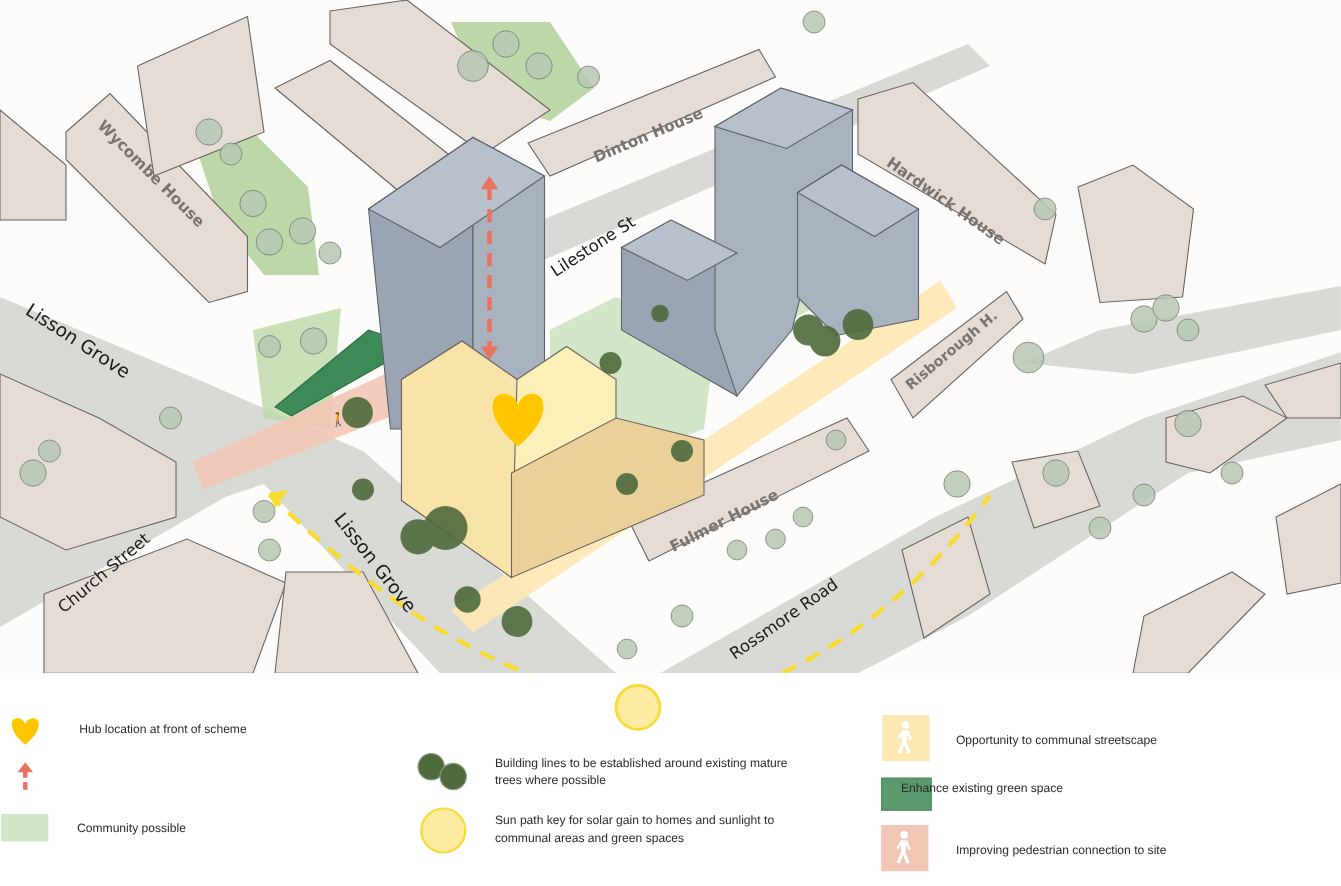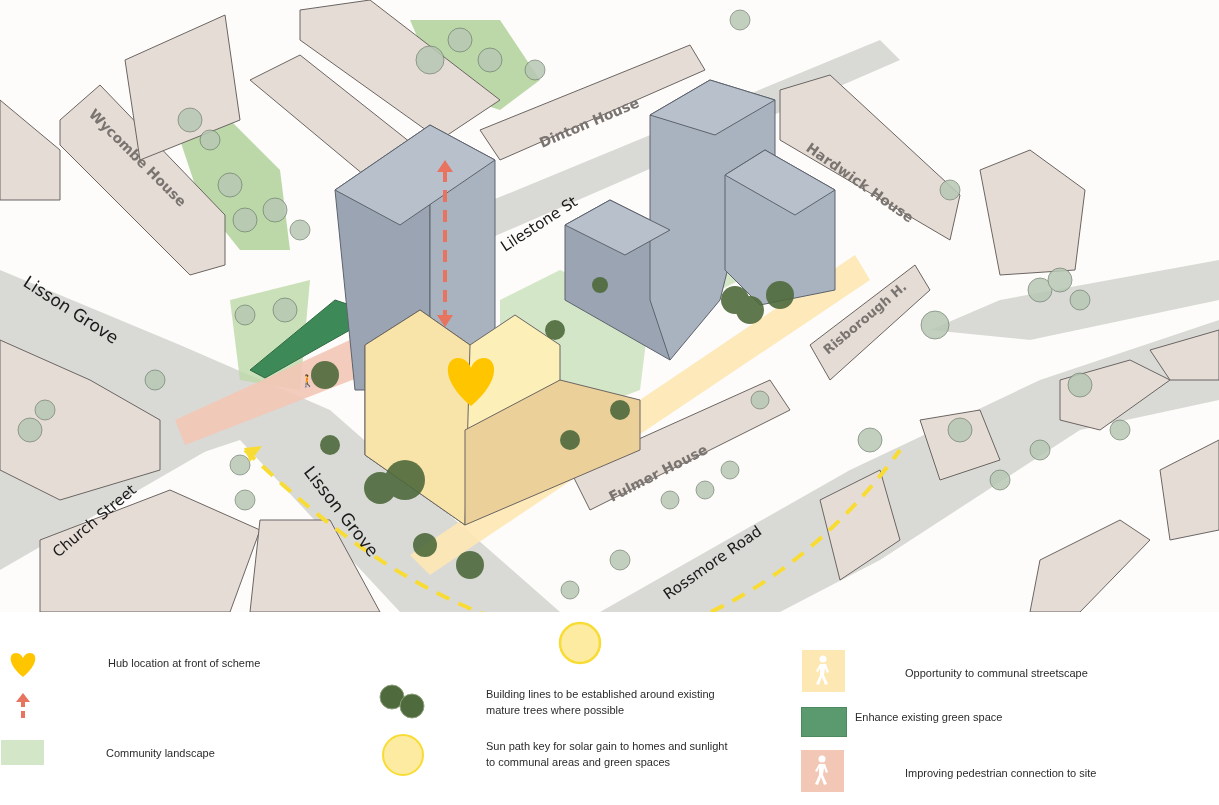--- a/index.html
+++ b/index.html
@@ -3,21 +3,21 @@
 <meta charset="utf-8">
 <style>
   html, body { margin: 0; padding: 0; background: #ffffff; }
   body { width: 1219px; height: 805px; position: relative; overflow: hidden; font-family: "Liberation Sans", sans-serif; }
   .map { position: absolute; left: 0; top: 0; width: 1219px; height: 612px; overflow: hidden; background: #fdfcfa; }
   .map svg { position: absolute; left: 0; top: 0; }
   .label-dark { font-family: "DejaVu Sans", sans-serif; font-weight: bold; fill: #7a7470; }
   .street { font-family: "DejaVu Sans", sans-serif; fill: #1a1a1a; }
   .legend { position: absolute; left: 0; top: 612px; width: 1219px; height: 193px; background: #ffffff; }
   .lg-item { position: absolute; display: flex; align-items: flex-start; }
-  .lg-text { font-size: 11px; color: #2b2b2b; line-height: 16px; font-family: "Liberation Sans", sans-serif; margin-left: 36px; }
+  .lg-text { font-size: 11px; color: #2b2b2b; line-height: 16px; font-family: "Liberation Sans", sans-serif; }
   .sw { position: absolute; }
 </style>
 </head>
 <body>
 
 <div class="map">
   <svg width="1219" height="612" viewBox="0 0 1219 612">
 
     <path d="M0,270 L180,345 L330,410 L560,612 L400,612 L240,440 L0,520 Z" fill="#d9dad6"></path>
     <path d="M0,470 L260,420 L0,570 Z" fill="#d9dad6"></path>
@@ -174,21 +174,21 @@
     </div>
 
   <svg class="sw" style="left:14px;top:78px;" width="20" height="32">
     <path d="M2,12 L9,3 L16,12 Z" fill="#e8735f"></path>
     <rect x="7" y="11" width="4" height="6" fill="#e8735f"></rect>
     <rect x="7" y="21" width="4" height="7" fill="#e8735f"></rect>
   </svg>
 
   <div class="sw" style="left:1px;top:128px;width:43px;height:25px;background:#d4e6c8;"></div>
   <div class="lg-item" style="left:70px;top:133px;">
-      <span class="lg-text">Community landscape</span>
+      <span class="lg-text">Community possible</span>
     </div>
 
   <svg class="sw" style="left:378px;top:70px;" width="50" height="40">
     <circle cx="14" cy="15" r="12" fill="#4f6a3c" stroke="#8ca07c"></circle>
     <circle cx="34" cy="24" r="12" fill="#4f6a3c" stroke="#8ca07c"></circle>
   </svg>
   <div class="lg-item" style="left:450px;top:74px;width:270px;">
       <span class="lg-text">Building lines to be established around existing mature trees where possible</span>
     </div>
 

